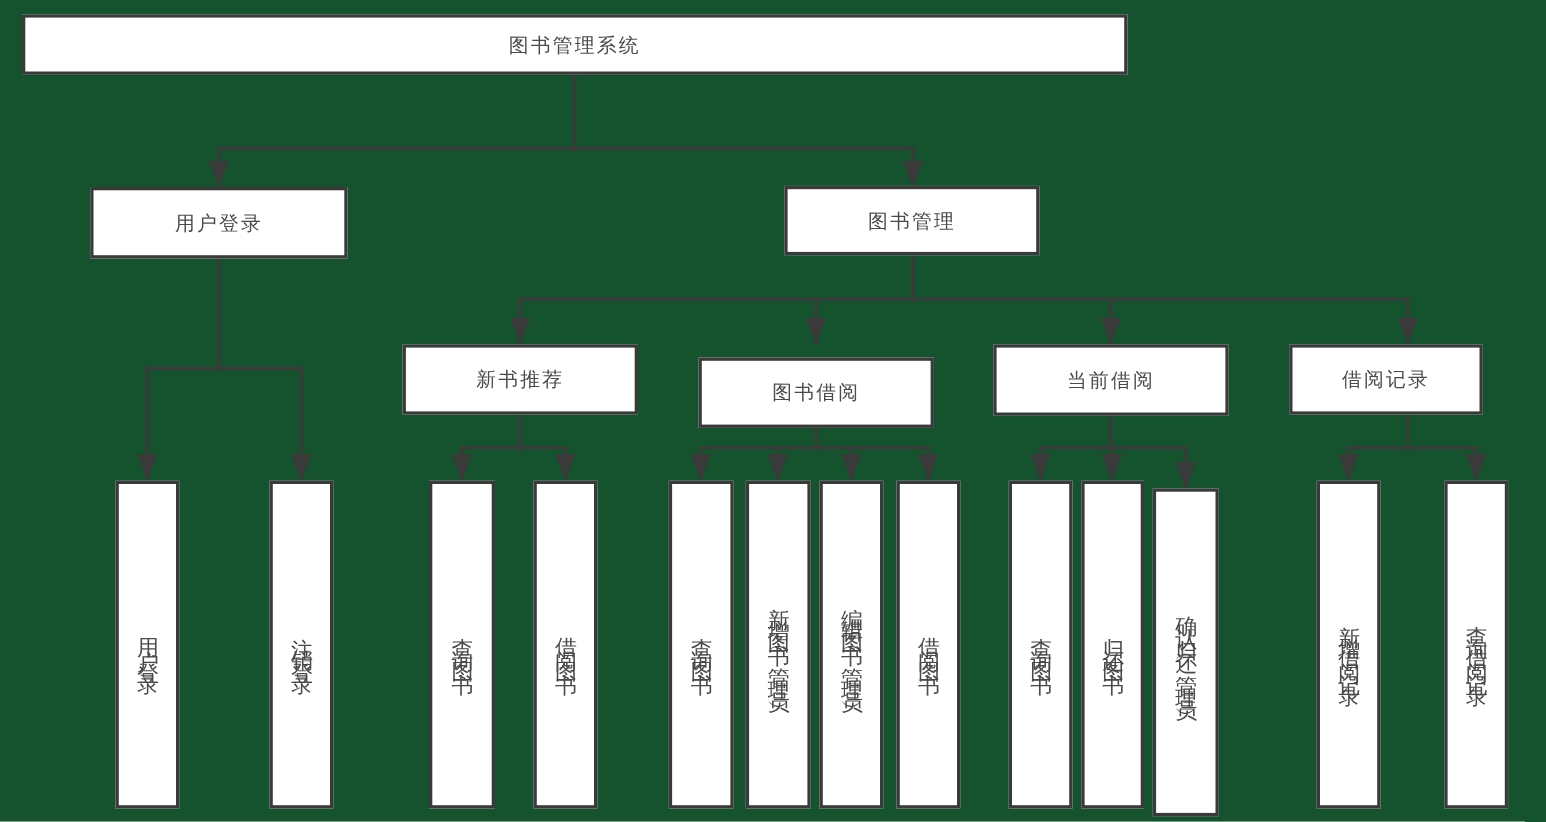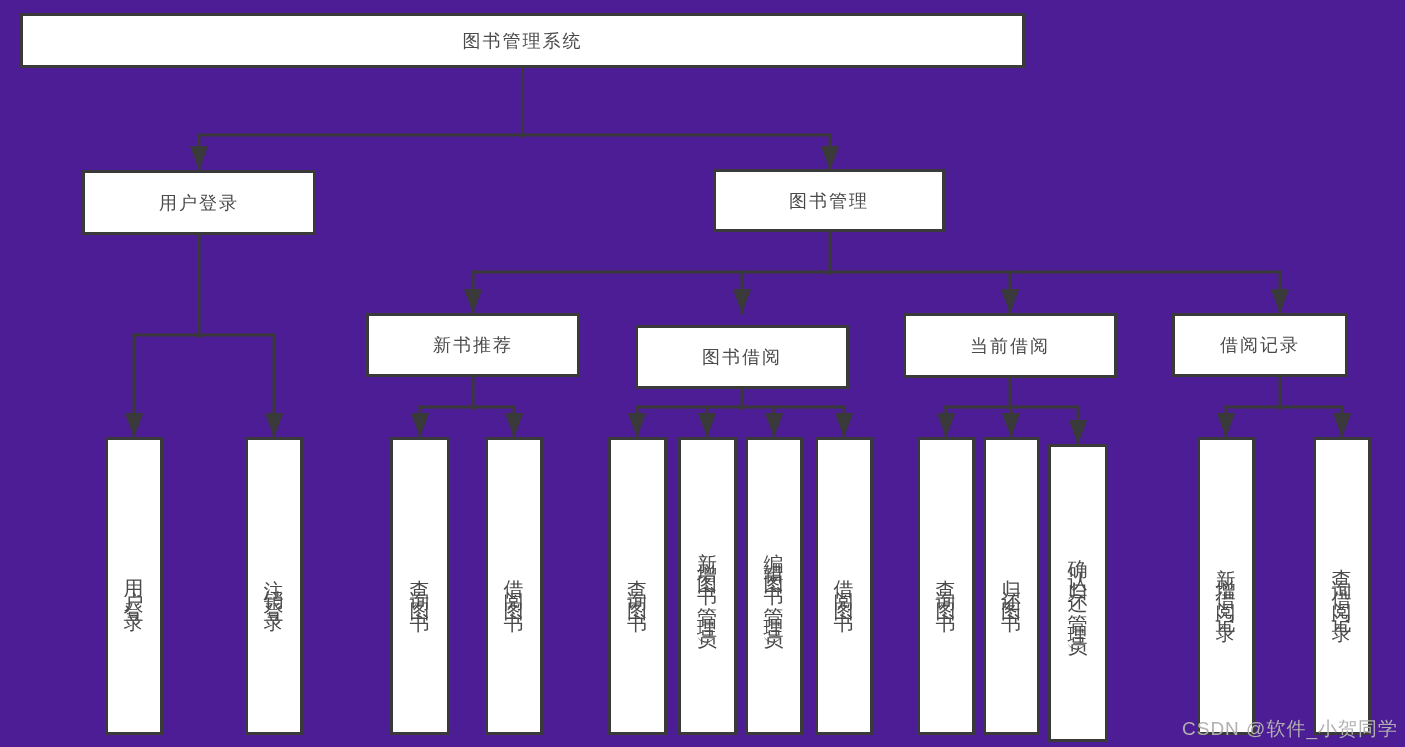--- a/index.html
+++ b/index.html
@@ -1,19 +1,19 @@
 <!DOCTYPE html>
 <html><head>
 <meta charset="utf-8">
 <style>
   html,body{margin:0;padding:0;background:#ffffff;}
   .canvas{
     position:relative;
     width:1405px;height:747px;
-    background:#4c1d95;
+    background:#14532d;
     font-family:"Liberation Sans", sans-serif;
     overflow:hidden;
   }
   .connectors{position:absolute;left:0;top:0;z-index:1;}
   .connectors line{stroke:#3a3a3a;stroke-width:3;stroke-linecap:square;}
   .node{
     position:absolute;
     box-sizing:border-box;
     background:#ffffff;
     border:3px solid #3a3a3a;
@@ -156,15 +156,14 @@
     <span>确认归还（管理员）</span>
   </div>
 
   <div class="node vnode" style="left:1197px;top:437px;width:58px;height:298px">
     <span>新增借阅记录</span>
   </div>
   <div class="node vnode" style="left:1313px;top:437px;width:58px;height:298px">
     <span>查询借阅记录</span>
   </div>
 
-  <div class="watermark">CSDN @软件_小贺同学</div>
 
 </div>
 
 </body></html>

